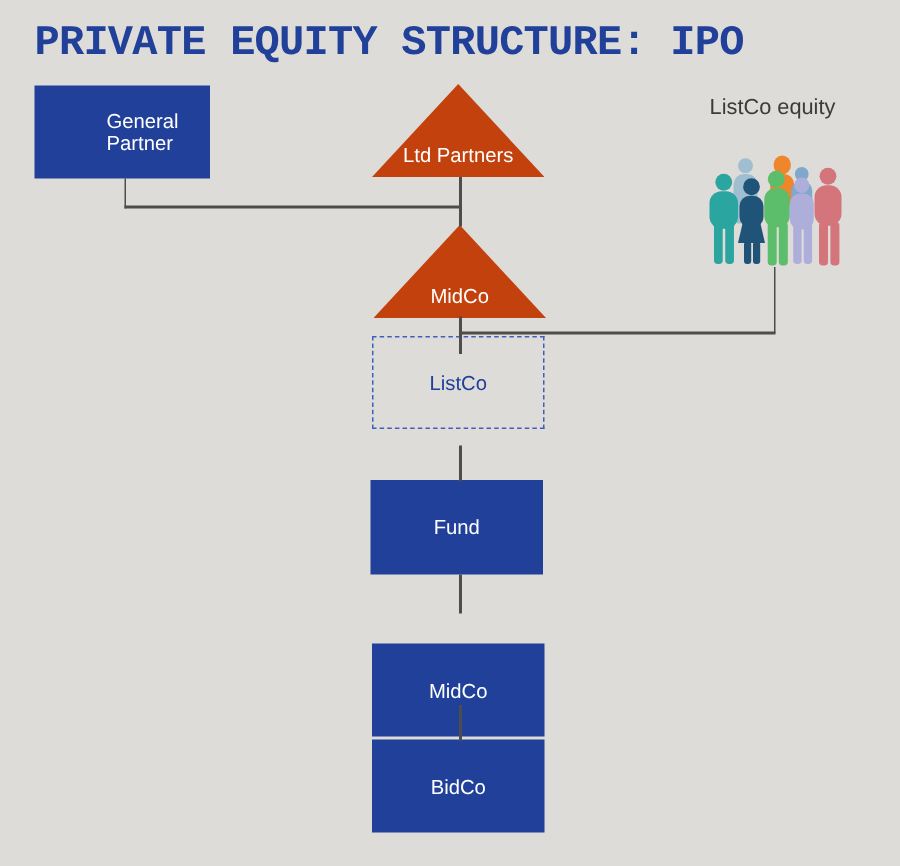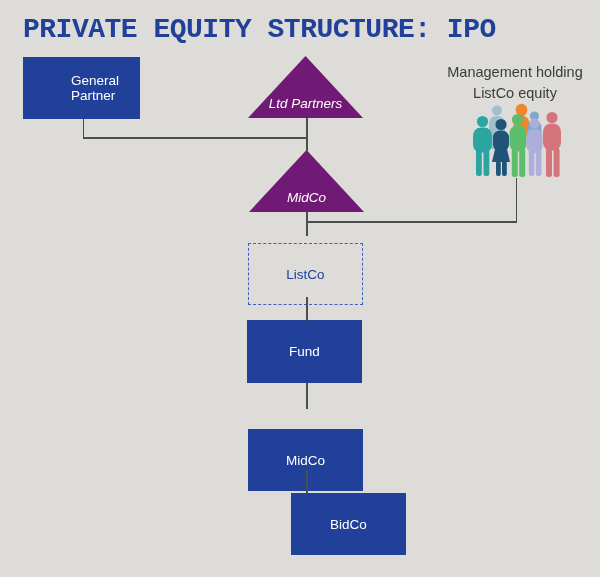--- a/index.html
+++ b/index.html
@@ -40,29 +40,28 @@
   }
   .node-box.dashed {
     background: transparent;
     border: 1.6px dashed #3F5FC0;
     color: #21409A;
   }
   .tri {
     position: absolute;
     width: 115px;
     height: 62px;
-    background: #701a75;
+    background: #c2410c;
     clip-path: polygon(50% 0, 0 100%, 100% 100%);
     color: #FFFFFF;
     display: flex;
     align-items: flex-end;
     justify-content: center;
     font-size: 13.5px;
     box-sizing: border-box;
-    font-style: italic;
   }
   .tri span { padding-bottom: 7px; }
   .line {
     position: absolute;
     background: #4D4D4D;
   }
   .vline { width: 1.7px; }
   .hline { height: 1.7px; }
   .mgmt-label {
     position: absolute;
@@ -94,38 +93,37 @@
   </div>
 
   <div class="tri" style="left:248px; top:56px;">
     <span>Ltd Partners</span>
   </div>
 
   <div class="tri" style="left:249px; top:150px;">
     <span>MidCo</span>
   </div>
 
-  <div class="node-box dashed" style="left:248px; top:243px;">
+  <div class="node-box dashed" style="left:248px; top:224px;">
     <span>ListCo</span>
   </div>
 
   <div class="node-box" style="left:247px; top:320px; height:63px;">
     <span>Fund</span>
   </div>
 
   <div class="node-box" style="left:248px; top:408px;margin-top:21px;">
     <span>MidCo</span>
   </div>
 
-  <div class="node-box" style="left:248px; top:493px;margin-left:43px;">
+  <div class="node-box" style="left:248px; top:493px;">
     <span>BidCo</span>
   </div>
 
   <div class="mgmt-label">
-    <div>Management holding</div>
     <div>ListCo equity</div>
   </div>
 
   <svg class="people" viewBox="0 0 95 76">
 
     <g fill="#9FBFD0">
       <circle cx="27" cy="7.5" r="5"></circle>
       <rect x="19" y="13" width="16" height="23" rx="7"></rect>
       <rect x="20.5" y="30" width="5.5" height="16" rx="2"></rect>
       <rect x="28" y="30" width="5.5" height="16" rx="2"></rect>

